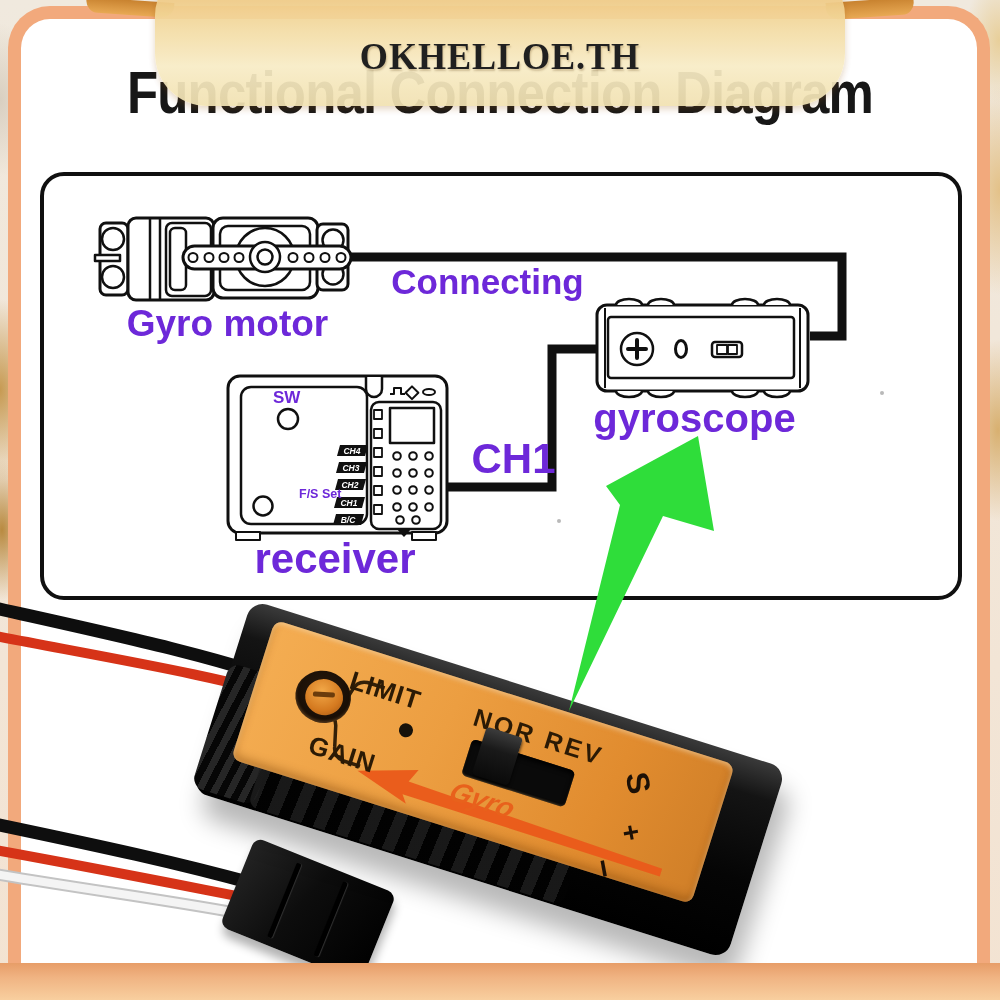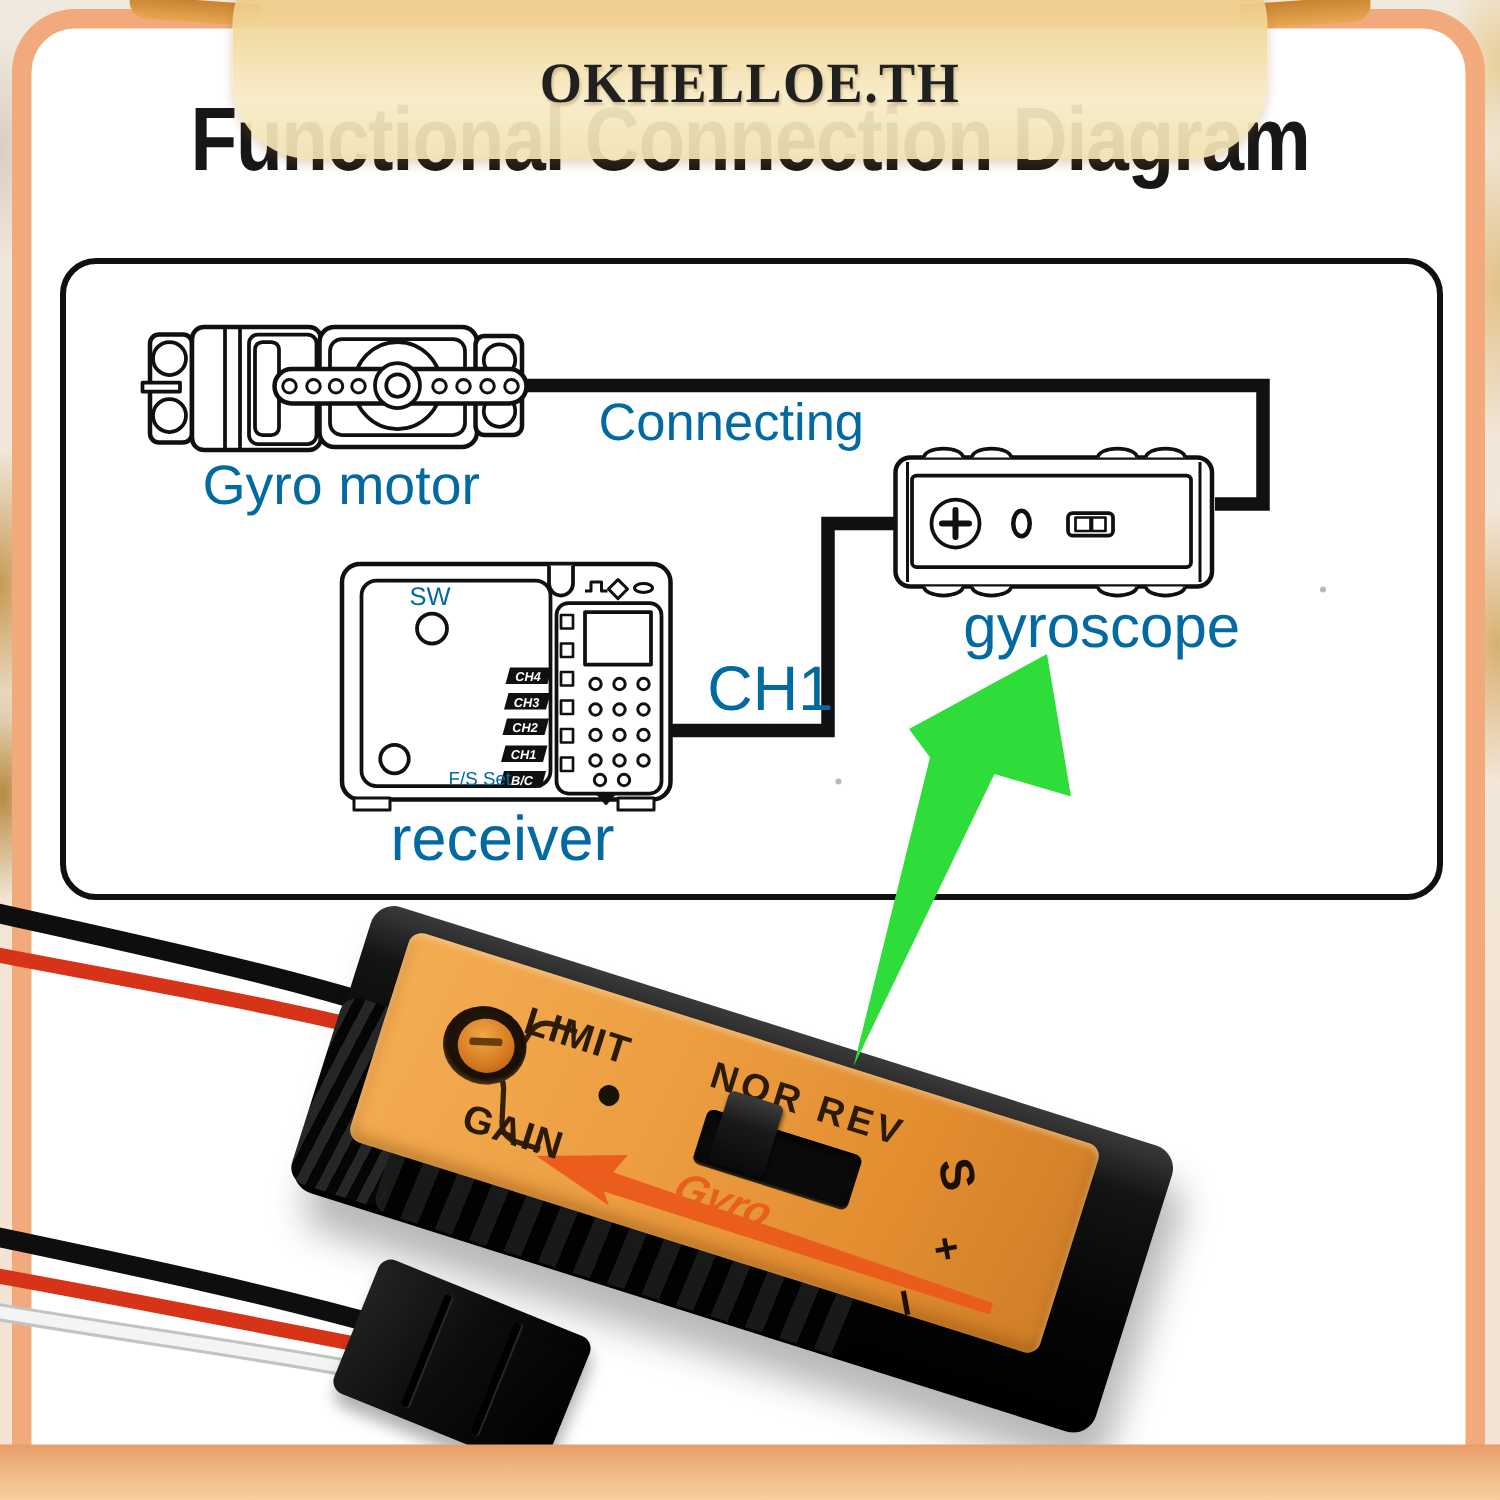--- a/index.html
+++ b/index.html
@@ -29,21 +29,21 @@
   .fold-r{left:826px;top:0;width:88px;height:17px;transform:rotate(-4deg);}
   .banner{left:155px;top:-36px;width:690px;height:142px;border-radius:52px;z-index:3;
           background:linear-gradient(180deg,#eab566 0%,#f2d596 35%,#f8ecc6 72%,#f2e2b2 100%);
           opacity:.93;box-shadow:0 3px 7px rgba(150,90,20,.28);}
   .wm-text{left:0;top:70px;width:100%;text-align:center;
            font-family:"Liberation Serif",serif;font-weight:bold;font-size:38px;color:#101010;
            letter-spacing:1px;transform:scaleX(.95);text-shadow:1px 2px 2px rgba(120,90,40,.35);}
   
   .dbox{left:40px;top:172px;width:922px;height:428px;border:4px solid #101010;
         border-radius:24px;box-sizing:border-box;z-index:1;background:#fff;}
-  .dlabel{z-index:2;color:#0369a1;font-weight:normal;text-align:center;line-height:1.05;}
+  .dlabel{z-index:2;color:#6d28d9;font-weight:bold;text-align:center;line-height:1.05;}
   .svglayer{left:0;top:0;width:1000px;height:1000px;z-index:1;}
   .arrowlayer{left:0;top:0;width:1000px;height:1000px;z-index:3;pointer-events:none;}
   
   .device{left:252px;top:600px;width:560px;height:200px;z-index:2;
           transform:rotate(17.5deg);transform-origin:0 0;}
   .dev-body{position:absolute;left:0;top:0;width:560px;height:200px;border-radius:16px;
           background:linear-gradient(180deg,#3a3a3a 0%,#141414 18%,#050505 60%,#000 100%);
           box-shadow:14px 22px 24px rgba(0,0,0,.28);}
   .dev-ribs1{position:absolute;left:-2px;top:66px;width:66px;height:130px;border-radius:12px;
           background:repeating-linear-gradient(100deg,#262626 0 7px,#060606 7px 14px);}
@@ -193,24 +193,24 @@
     <polygon points="336,514 364,514 361,525 333,525" fill="#101010"></polygon>
     <text x="348" y="523" fill="#ffffff" text-anchor="middle">B/C</text>
   </g>
 </svg>
 
 <div class="abs dlabel" style="left:110px;top:305px;width:235px;font-size:37px;">Gyro motor</div>
 <div class="abs dlabel" style="left:385px;top:262px;width:205px;font-size:35px;line-height:39px;">
   <div>Connecting</div>
 </div>
 <div class="abs dlabel" style="left:466px;top:437px;width:95px;font-size:42px;">CH1</div>
-<div class="abs dlabel" style="left:632px;top:397px;width:205px;font-size:40px;">gyroscope</div>
+<div class="abs dlabel" style="left:592px;top:397px;width:205px;font-size:40px;">gyroscope</div>
 <div class="abs dlabel" style="left:250px;top:537px;width:170px;font-size:42px;">receiver</div>
 <div class="abs dlabel" style="left:273px;top:389px;width:40px;font-size:17px;text-align:left;">SW</div>
-<div class="abs dlabel" style="left:277px;top:513px;width:60px;font-size:12.5px;text-align:left;padding-left:22px;">F/S Set</div>
+<div class="abs dlabel" style="left:277px;top:488px;width:60px;font-size:12.5px;text-align:left;padding-left:22px;">F/S Set</div>
 
 <div class="speck" style="left:557px;top:519px;width:4px;height:4px;"></div>
 <div class="speck" style="left:880px;top:391px;width:4px;height:4px;"></div>
 <div class="speck" style="left:663px;top:455px;width:3px;height:3px;"></div>
 
 <svg class="abs svglayer" viewBox="0 0 1000 1000">
   <path d="M-5,608 C120,636 215,656 298,686" fill="none" stroke="#0e0e0e" stroke-width="13" stroke-linecap="round"></path>
   <path d="M-5,636 C120,660 218,676 304,702" fill="none" stroke="#d63318" stroke-width="10" stroke-linecap="round"></path>
   <path d="M-5,824 C95,845 180,863 262,886" fill="none" stroke="#0e0e0e" stroke-width="13" stroke-linecap="round"></path>
   <path d="M-5,850 C95,868 185,886 268,902" fill="none" stroke="#d63318" stroke-width="10" stroke-linecap="round"></path>

